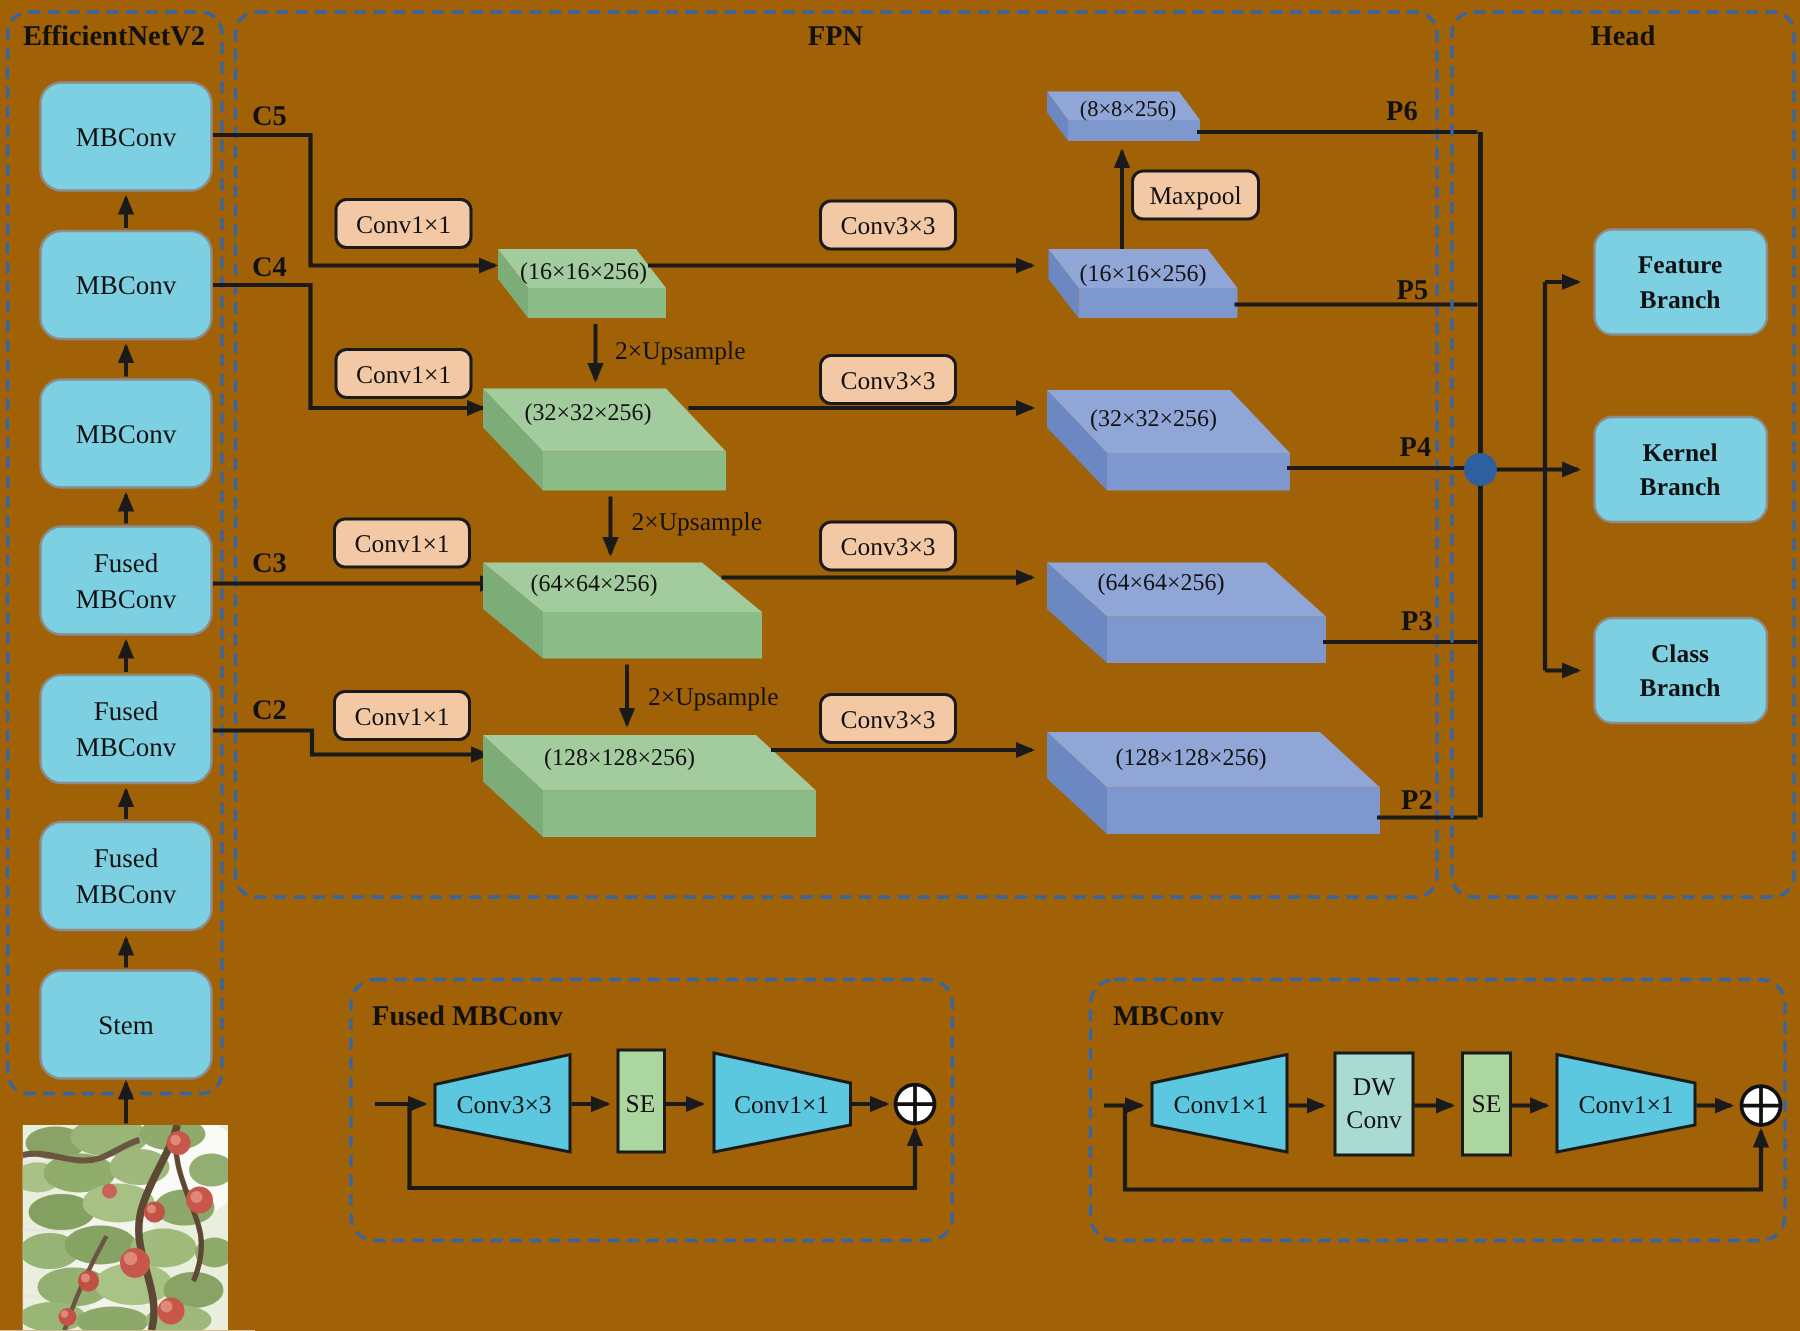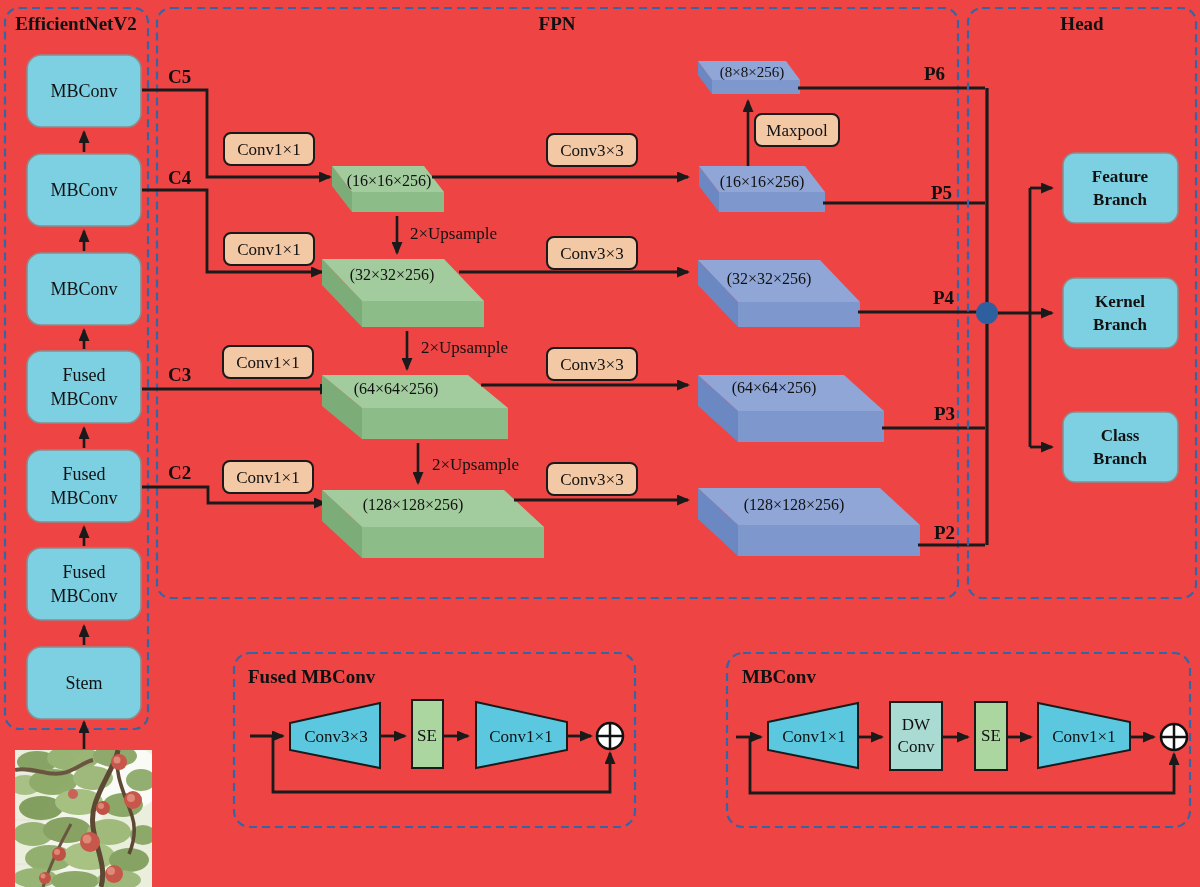--- a/index.html
+++ b/index.html
@@ -1,16 +1,16 @@
 <!DOCTYPE html>
 <html><head>
 <meta charset="utf-8">
 <style>
   html,body{margin:0;padding:0;background:#ffffff;}
-  .stage{position:relative;width:1200px;height:887px;background:#ef4444;overflow:hidden;}
+  .stage{position:relative;width:1200px;height:887px;background:#a16207;overflow:hidden;}
   svg{display:block;}
   .t{font-family:"Liberation Serif","DejaVu Serif",serif;fill:#111111;}
   .b{font-weight:bold;}
   .s15{font-size:15px;}.s16{font-size:16px;}.s17{font-size:17px;}
   .s18{font-size:18px;}.s19{font-size:19px;}
   .mid{text-anchor:middle;}
   .ln{stroke:#1a1a1a;stroke-width:2.8;fill:none;}
   .ln2{stroke:#1a1a1a;stroke-width:2.6;fill:none;}
   .bus{stroke:#1a1a1a;stroke-width:3.2;fill:none;}
   .dashed{fill:none;stroke:#3465A4;stroke-width:2.2;stroke-dasharray:8 5;}

